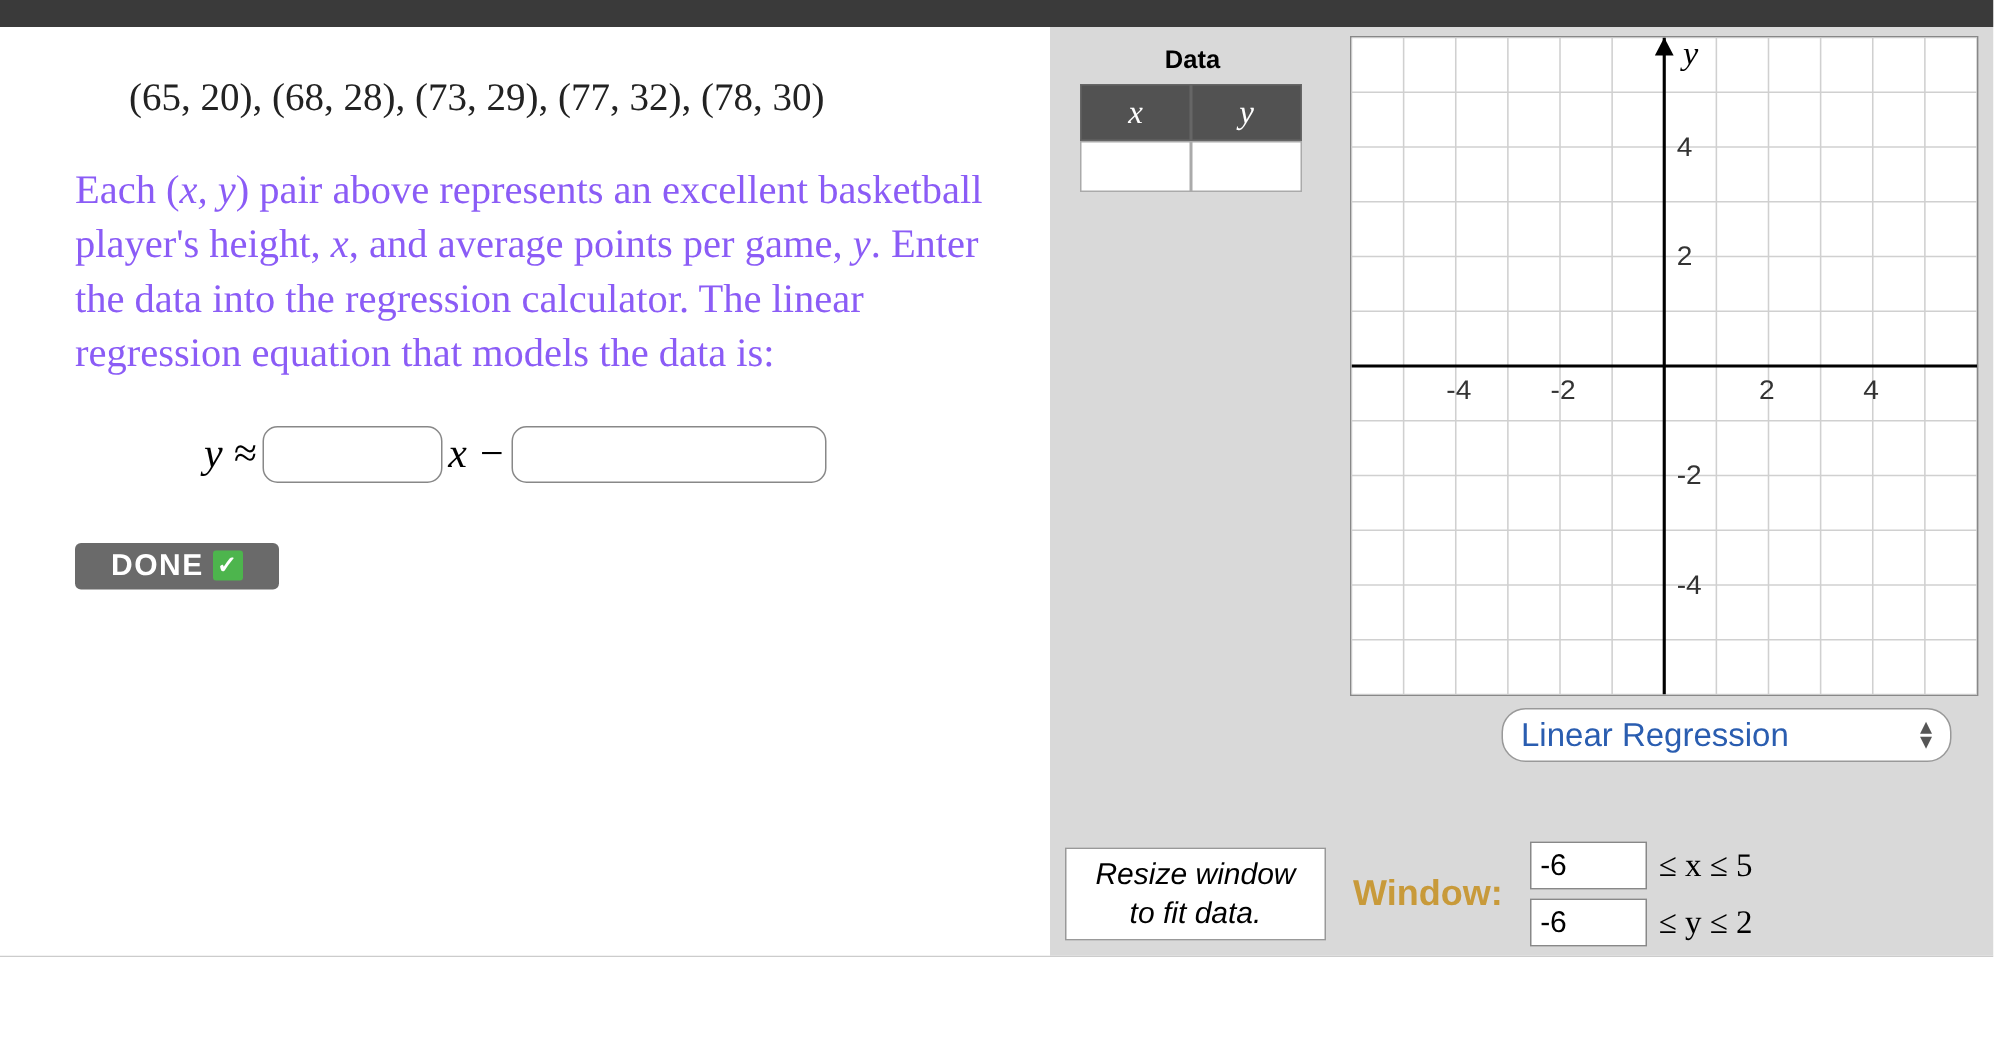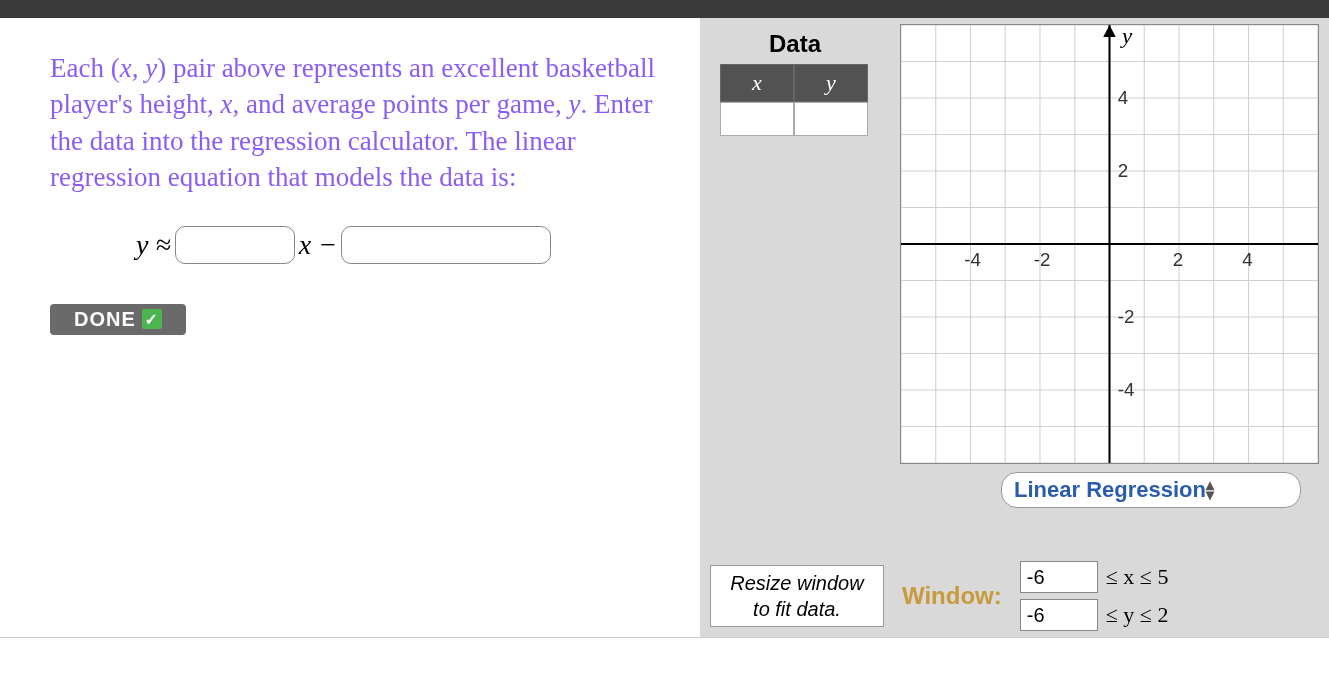--- a/index.html
+++ b/index.html
@@ -90,21 +90,21 @@
     border-radius:2px;
   }
 
   
   .data-col {
     width: 190px;
     padding-top: 6px;
   }
   .data-title {
     font-weight: bold;
-    font-size: 24px;
+    font-size: 17px;
     text-align: center;
     padding: 6px 0;
   }
   .data-table {
     margin-left: 20px;
   }
   .dt-head {
     display:flex;
   }
   .dt-head > div {
@@ -151,23 +151,23 @@
     width: 300px;
   }
   .reg-sel {
     background:#fff;
     border:1px solid #999;
     border-radius: 16px;
     padding: 4px 12px;
     font-size:22px;
     color:#2a5db0;
     display:flex;
+    justify-content:space-between;
     align-items:center;
     cursor:pointer;
-    font-weight:bold;
   }
   .reg-sel .updown {
     font-size:16px;color:#555;line-height:0.6;display:flex;flex-direction:column;
   }
   .reg-result {
     text-align:center;
     font-size:22px;
     font-weight:bold;
     margin-top:6px;
   }
@@ -211,20 +211,21 @@
     width:78px;height:32px;font-size:20px;border:1px solid #888;padding:0 6px;
   }
 </style>
 </head>
 <body>
 
 <div class="topbar"></div>
 
 <div class="main">
   <div class="left">
+    <div class="points">(65, 20), (68, 28), (73, 29), (77, 32), (78, 30)</div>
     <div class="desc">
       <span>Each (</span><em>x, y</em><span>) pair above represents an excellent basketball player's height, </span><em>x</em><span>, and average points per game, </span><em>y</em><span>. Enter the data into the regression calculator. The linear regression equation that models the data is:</span>
     </div>
     <div class="equation">
       <em>y ≈</em>
       <input class="slope" type="text" style="">
       <em>x −</em>
       <input class="intercept" type="text" style="">
     </div>
     <button class="done-btn">

